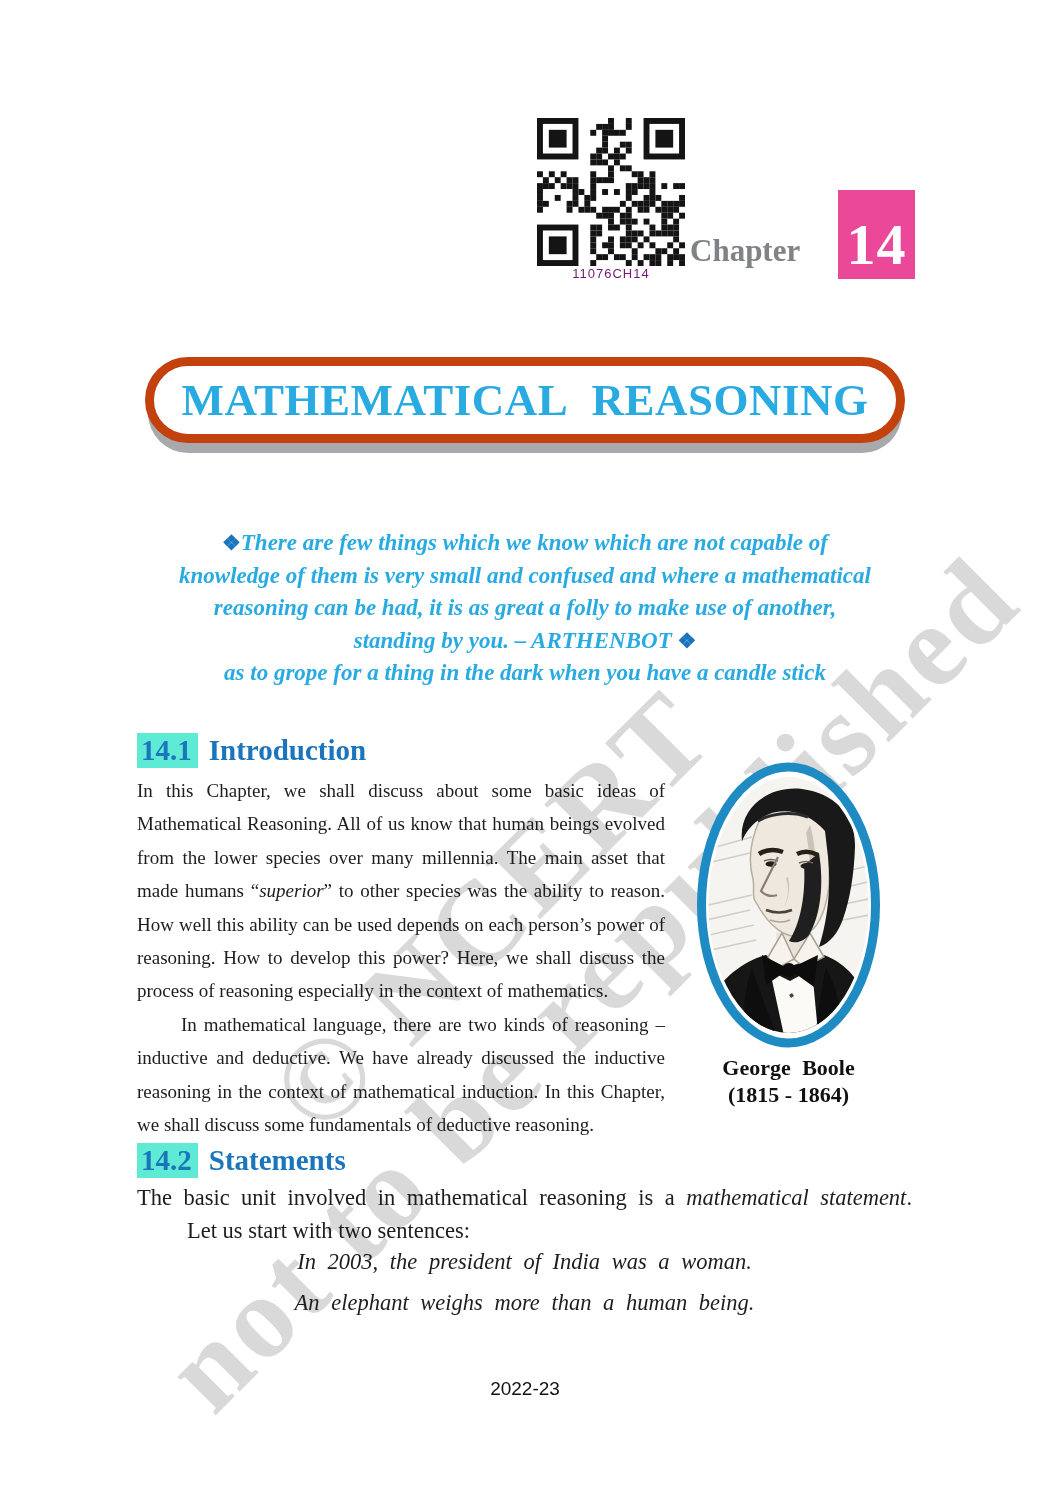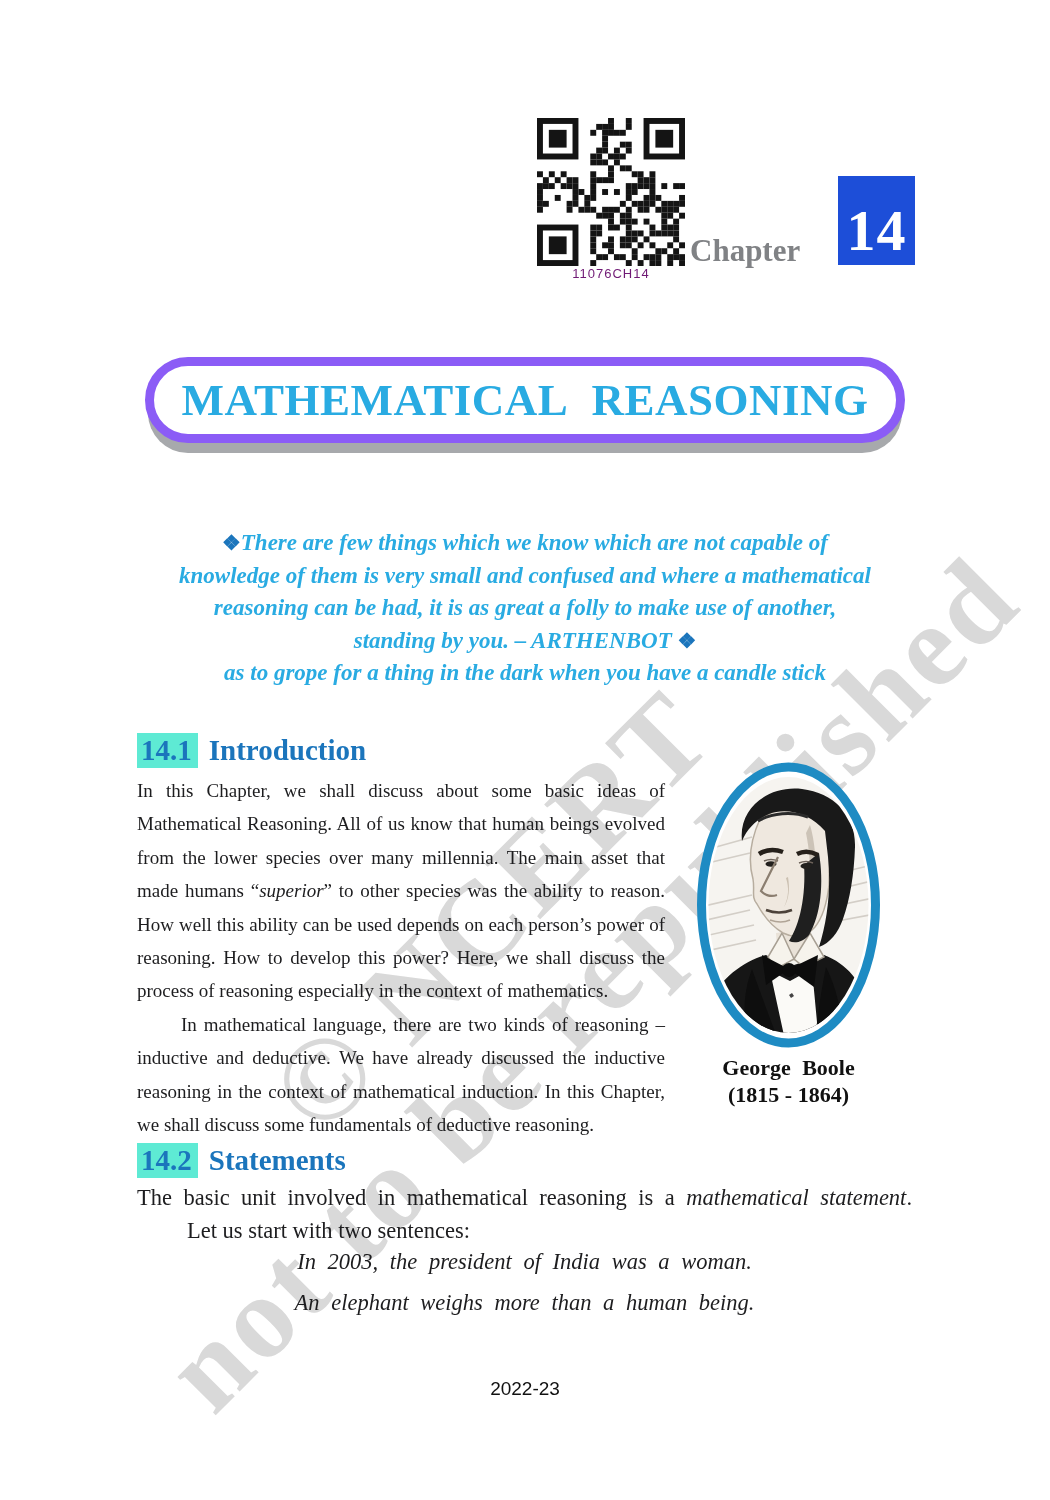--- a/index.html
+++ b/index.html
@@ -33,32 +33,32 @@
   .qr-label{
     position:absolute;left:517px;top:266px;width:188px;
     text-align:center;font-family:"Liberation Sans",sans-serif;
     font-size:13px;color:#701a75;letter-spacing:1px;
   }
   .chapter-word{
     position:absolute;left:690px;top:233px;width:140px;
     font-weight:bold;font-size:31px;color:#808285;
   }
   .chapter-box{
-    position:absolute;left:838px;top:176px;width:77px;height:89px;
-    background:#1d4ed8;display:flex;align-items:flex-end;justify-content:center;
+    position:absolute;left:838px;top:190px;width:77px;height:89px;
+    background:#ec4899;display:flex;align-items:flex-end;justify-content:center;
   }
   .chapter-box .num{
     color:#ffffff;font-weight:bold;font-size:58px;line-height:1;
     padding-bottom:5px;letter-spacing:1px;
   }
 
   
   .banner{
     position:absolute;left:145px;top:357px;width:760px;height:86px;
-    box-sizing:border-box;border:9px solid #8b5cf6;border-radius:46px;
+    box-sizing:border-box;border:9px solid #c2410c;border-radius:46px;
     background:#ffffff;
     box-shadow:0 13px 0 -3px #A7A9AC;
     display:flex;align-items:center;justify-content:center;
   }
   .banner .title{
     color:#29ABE2;font-weight:bold;font-size:45px;
     letter-spacing:.5px;word-spacing:14px;white-space:nowrap;
   }
 
   

